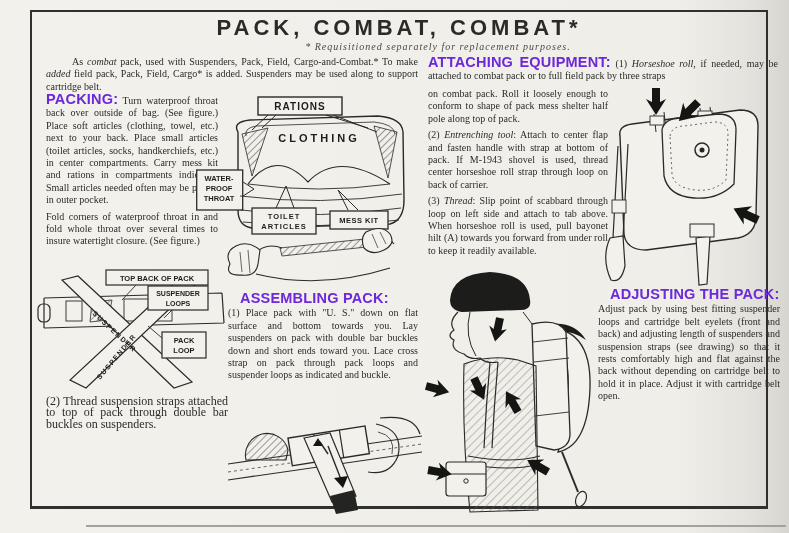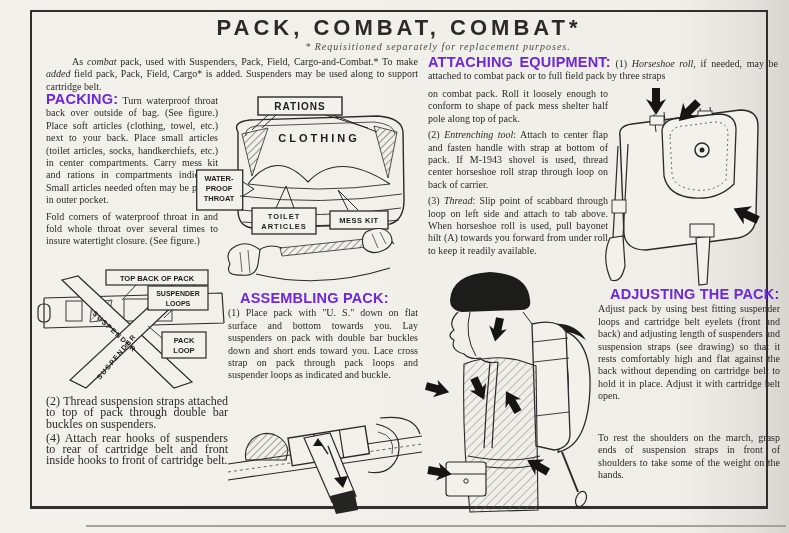--- a/index.html
+++ b/index.html
@@ -115,21 +115,20 @@
   <rect x="112" y="18" width="60" height="24" fill="#f2f1ec" stroke="#2a2a28" stroke-width="1.2"></rect>
   <text class="dl" x="142" y="28" text-anchor="middle" font-size="7">SUSPENDER</text>
   <text class="dl" x="142" y="38" text-anchor="middle" font-size="7">LOOPS</text>
   <rect x="126" y="64" width="44" height="26" fill="#f2f1ec" stroke="#2a2a28" stroke-width="1.2"></rect>
   <text class="dl" x="148" y="75" text-anchor="middle" font-size="7.5">PACK</text>
   <text class="dl" x="148" y="85" text-anchor="middle" font-size="7.5">LOOP</text>
 </svg>
 
 <div class="abs col" style="left:46px;top:396px;width:182px;font-size:12px;line-height:11.3px;">
   <p style="margin-bottom:3px;">(2) Thread suspension straps attached to top of pack through double bar buckles on suspenders.</p>
-  <p>(4) Attach rear hooks of suspenders to rear of cartridge belt and front inside hooks to front of cartridge belt.</p>
 </div>
 
 <div class="abs col" style="left:228px;top:292px;width:190px;">
   <span class="run-head block-head">ASSEMBLING PACK:</span>
   <p>(1) Place pack with "U. S." down on flat surface and bottom towards you. Lay suspenders on pack with double bar buckles down and short ends toward you. Lace cross strap on pack through pack loops and suspender loops as indicated and buckle.</p>
 </div>
 
 <svg class="abs" style="left:228px;top:402px;" width="194" height="114" viewBox="0 0 194 114">
   <defs>
     <pattern id="h4" width="5" height="5" patternUnits="userSpaceOnUse" patternTransform="rotate(45)">
@@ -226,14 +225,13 @@
   <path class="arr" transform="translate(128,206) rotate(120)" d="M-4,0 L4,0 L4,12 L9,9.5 L0,24 L-9,9.5 L-4,12 Z"></path>
   <path class="arr" transform="translate(8,204) rotate(-80)" d="M-4,0 L4,0 L4,12 L9,9.5 L0,24 L-9,9.5 L-4,12 Z"></path>
 </svg>
 
 <div class="abs col" style="left:598px;top:288px;width:182px;">
   <span class="run-head block-head">ADJUSTING THE PACK:</span>
   <p>Adjust pack by using best fitting suspender loops and cartridge belt eyelets (front and back) and adjusting length of suspenders and suspension straps (see drawing) so that it rests comfortably high and flat against the back without depending on cartridge belt to hold it in place. Adjust it with cartridge belt open.</p>
 </div>
 
 <div class="abs col" style="left:598px;top:432px;width:182px;">
-  <p>To rest the shoulders on the march, grasp ends of suspension straps in front of shoulders to take some of the weight on the hands.</p>
 </div>
 
 </body></html>

